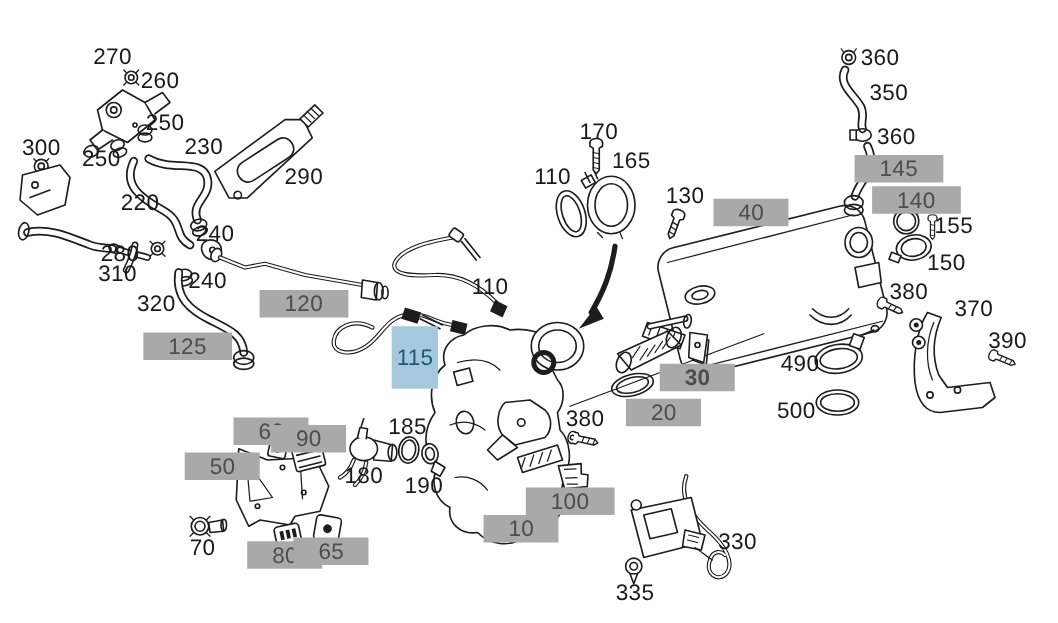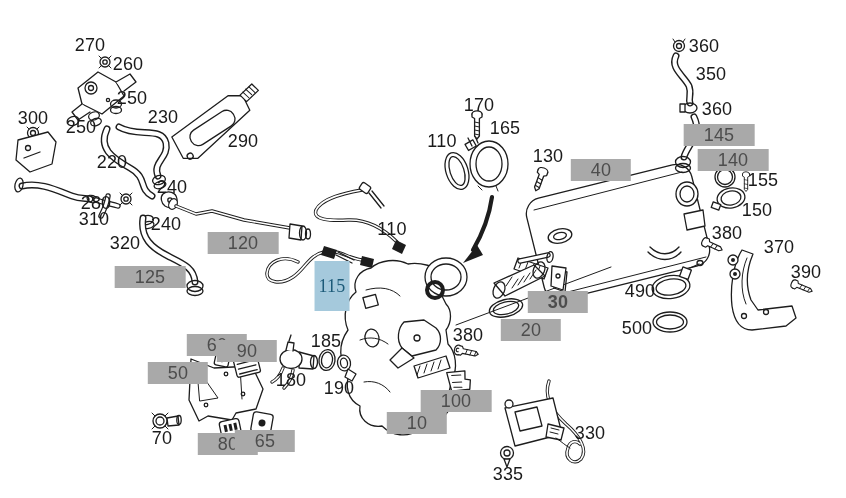--- a/index.html
+++ b/index.html
@@ -4,21 +4,21 @@
 <style>
   html,body{margin:0;padding:0;background:#fff;}
   .canvas{position:relative;width:846px;height:498px;background:var(--bg,#fff);overflow:hidden;
           font-family:"Liberation Sans", sans-serif;}
   .canvas svg{position:absolute;left:0;top:0;}
   .labels-layer{position:absolute;left:0;top:0;width:100%;height:100%;}
   .part-label{position:absolute;transform:translate(-50%,-50%);font-size:18px;line-height:1;
               white-space:nowrap;letter-spacing:.2px;color:var(--plain-fg,#1a1a1a);cursor:pointer;
               padding:0;}
   .part-label.highlight{background:var(--hl-bg,#a9a9a9);color:var(--hl-fg,#4d4d4d);padding:2px 20px;}
-  .part-label.selected{background:var(--sel-bg,#a5c9dc);color:var(--sel-fg,#1c5a78);padding:16px 4px;font-family:Liberation Serif, serif;}
+  .part-label.selected{background:var(--sel-bg,#a5c9dc);color:var(--sel-fg,#1c5a78);padding:16px 4px;}
   
   .ln{stroke:var(--line,#1d1d1d);fill:none;stroke-width:1.3;stroke-linecap:round;stroke-linejoin:round;}
   .fw{fill:#fff;}
   .fd{fill:var(--line,#1d1d1d);stroke:none;}
   .t7{stroke-width:7;} .t7w{stroke:#fff;stroke-width:4.2;}
   .t5{stroke-width:5.5;} .t5w{stroke:#fff;stroke-width:3;}
   .t3{stroke-width:3.4;} .t3w{stroke:#fff;stroke-width:1.6;}
   .thin{stroke-width:1;}
 </style>
 </head>

